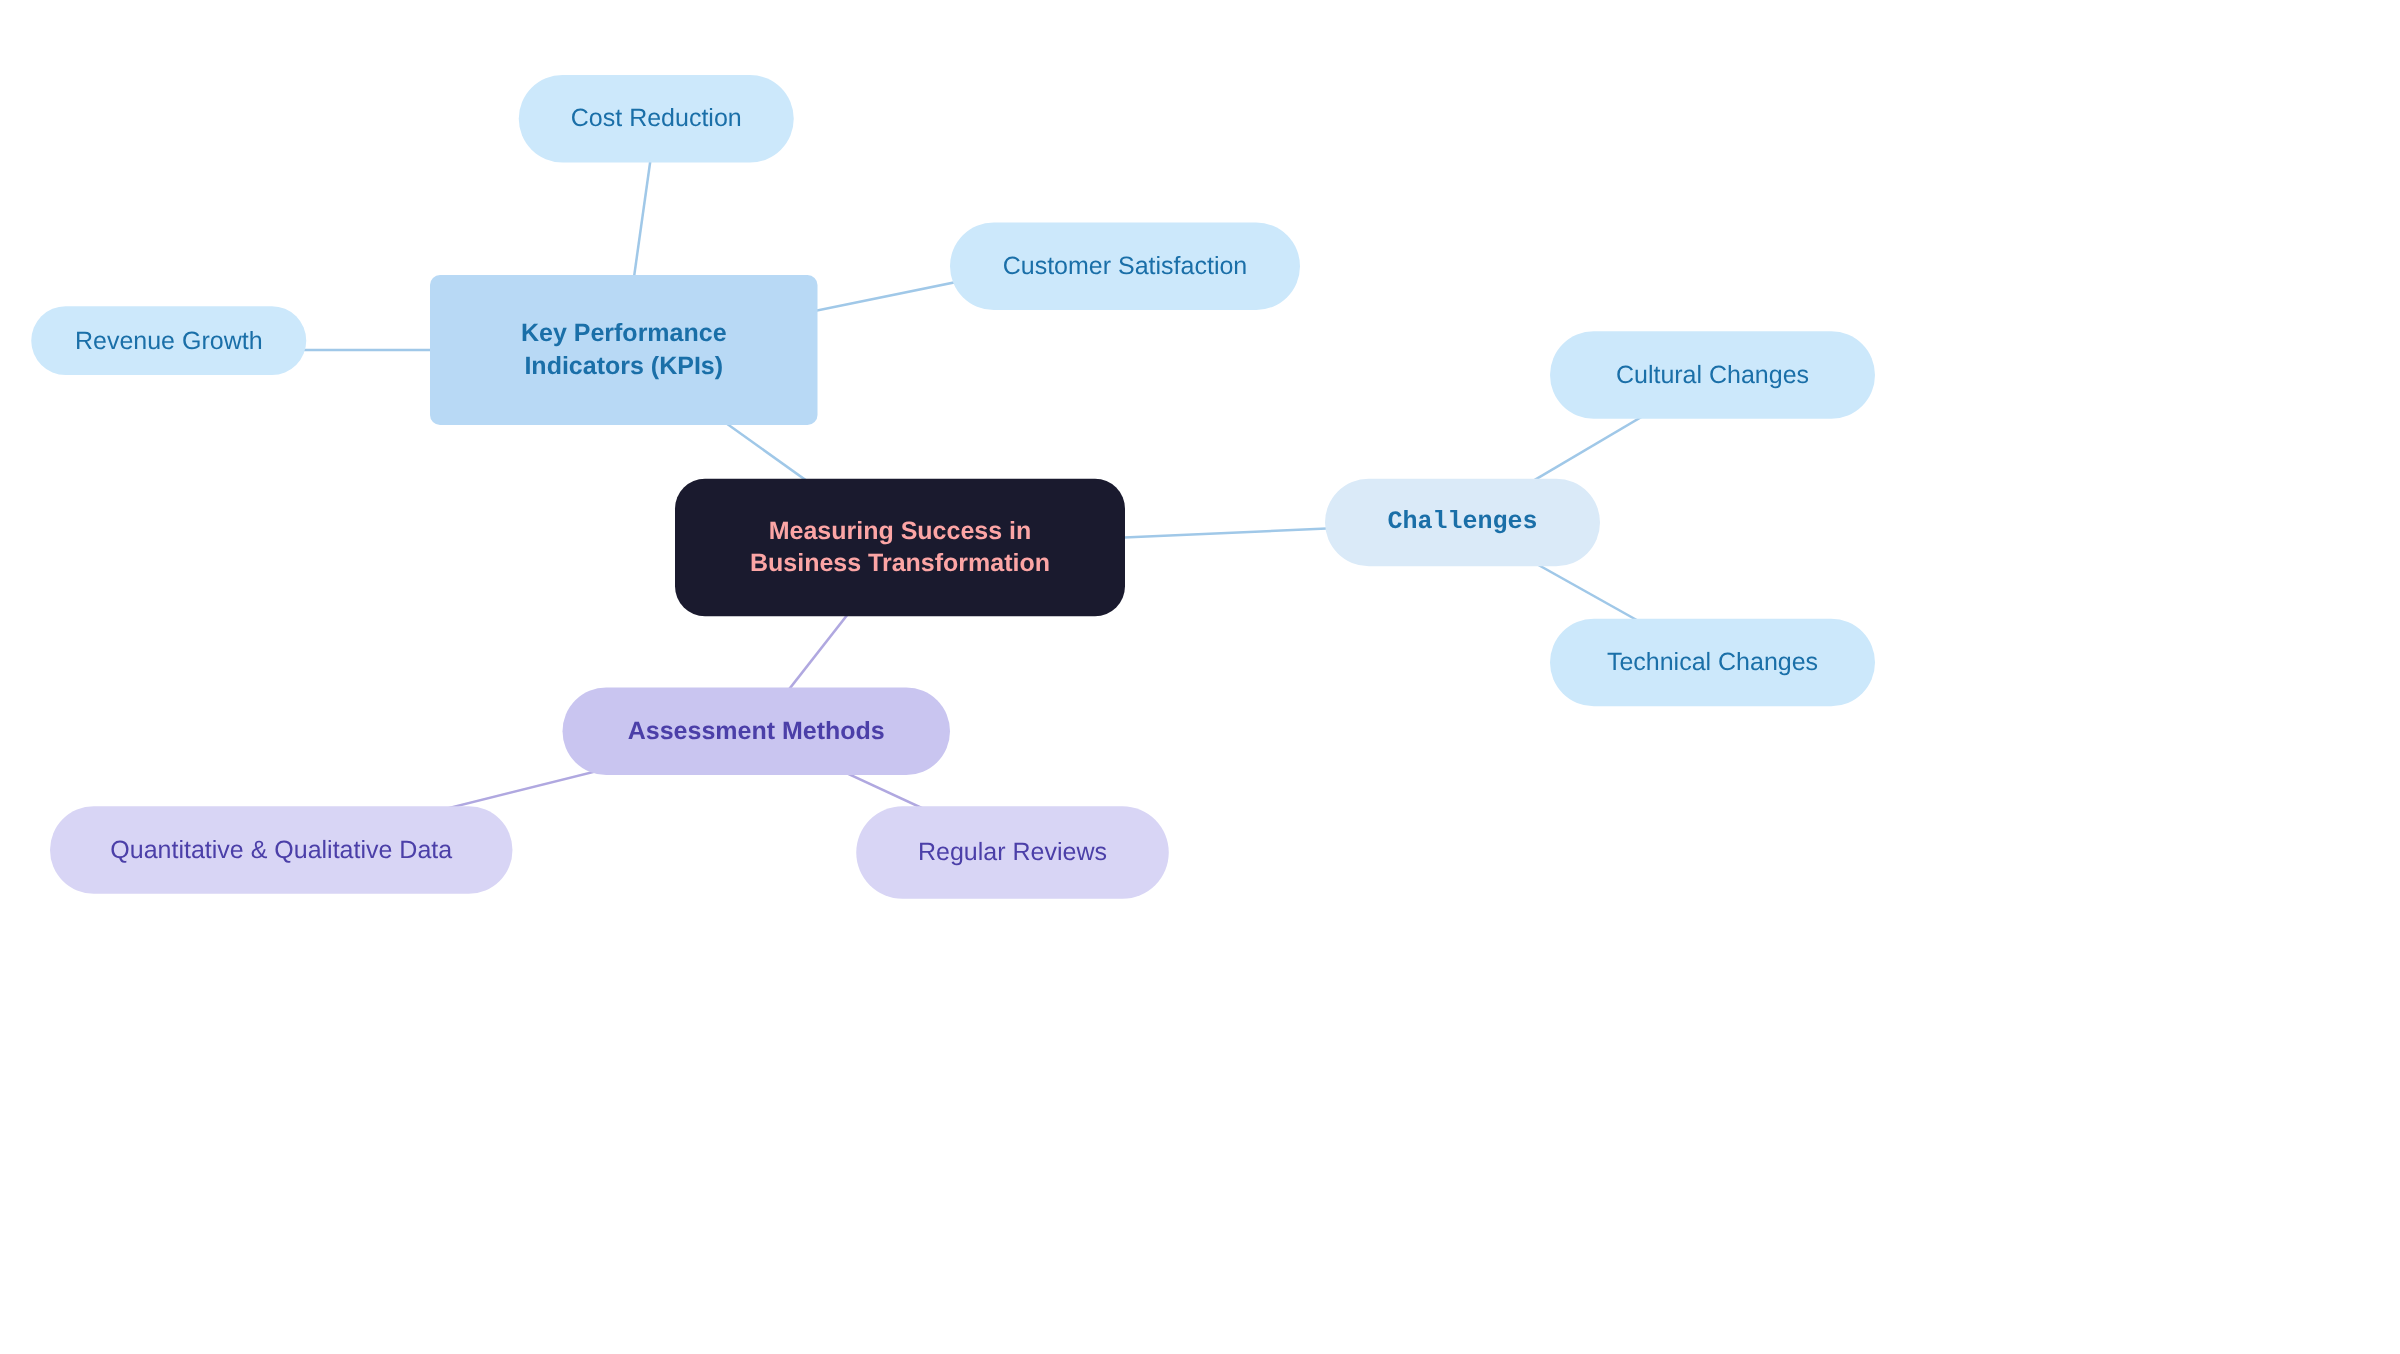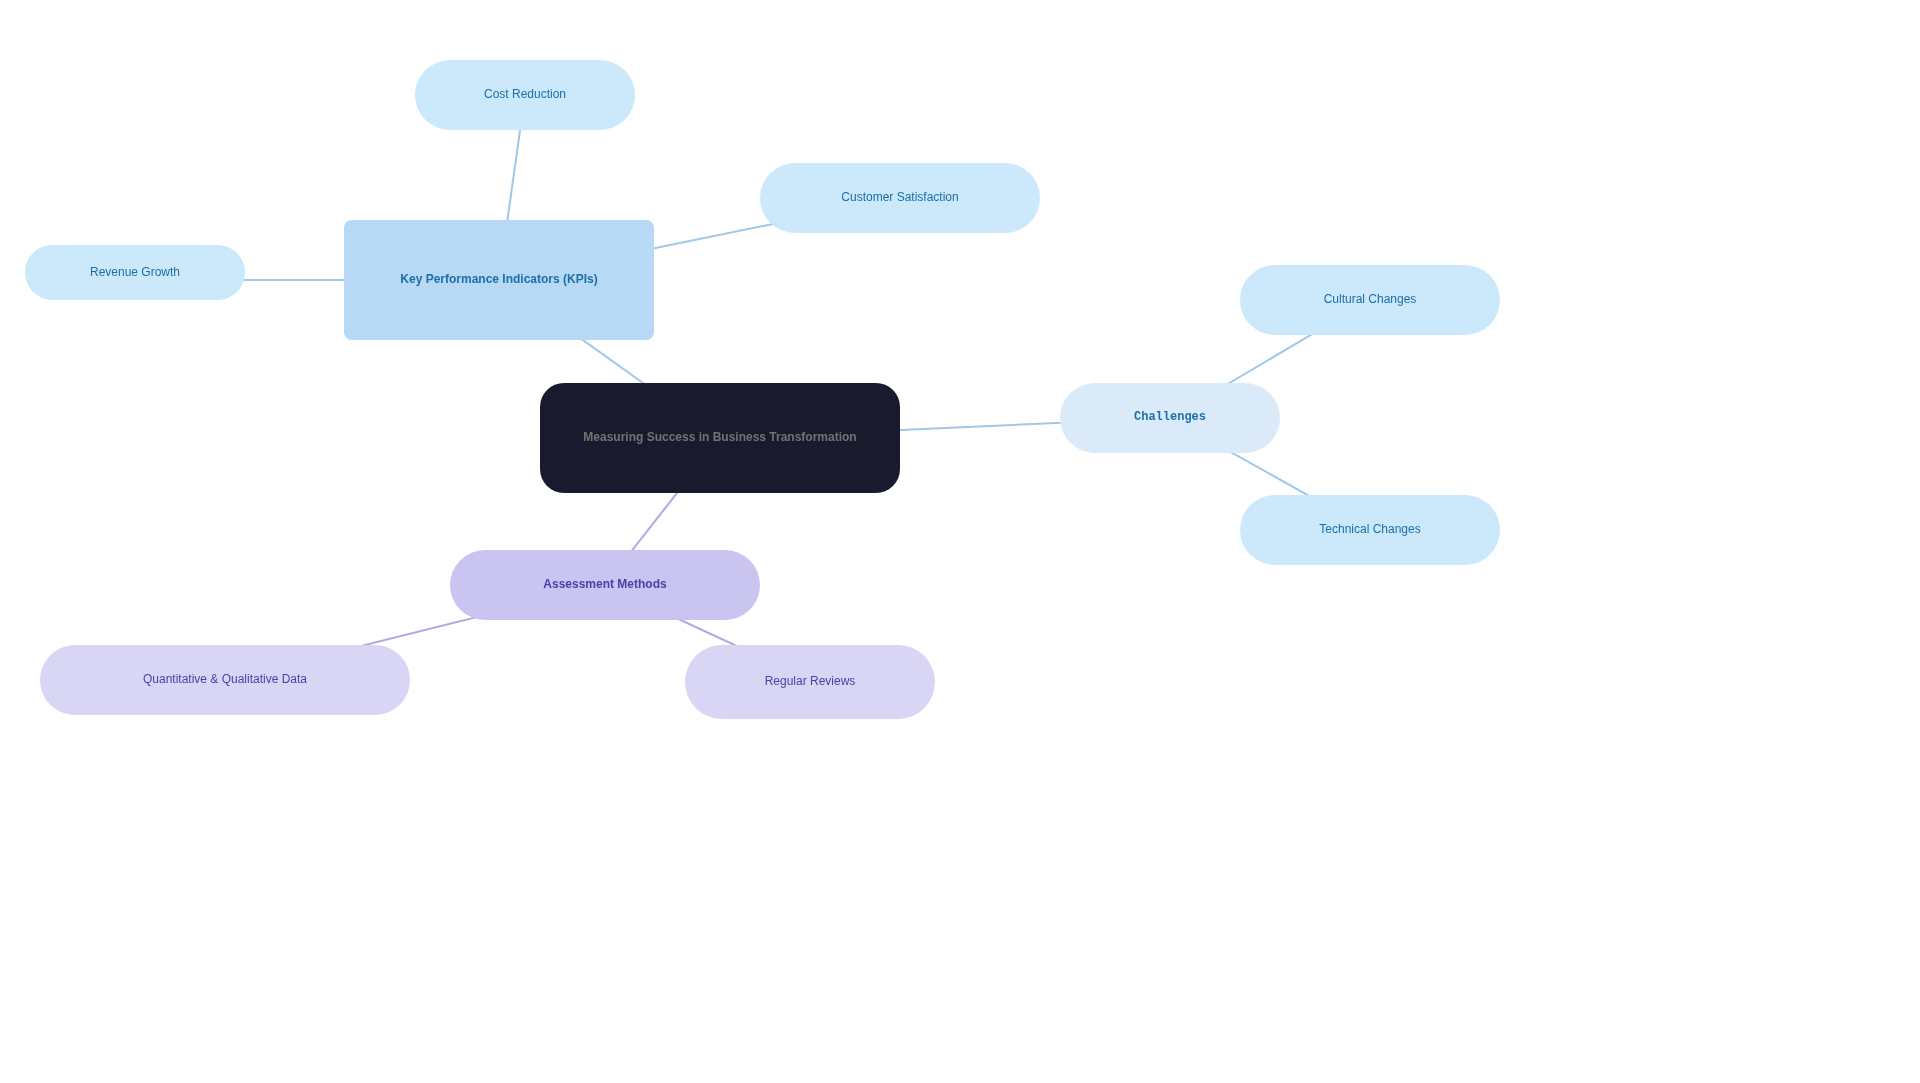--- a/index.html
+++ b/index.html
@@ -25,28 +25,28 @@
       border-radius: 50px;
       display: flex;
       align-items: center;
       justify-content: center;
       text-align: center;
       padding: 18px 28px;
       cursor: default;
     }
 
     .node-label {
-      font-size: 12px;
+      font-size: 20px;
       line-height: 1.3;
     }
 
     
     .node-center {
       background: #1a1a2e;
-      color: #737373;
+      color: #fca5a5;
       font-size: 20px;
       font-weight: 600;
       width: 360px;
       height: 110px;
       border-radius: 24px;
     }
 
     
     .node-kpi {
       background: #b8d9f5;
@@ -127,21 +127,21 @@
 </div>
 
 <div class="node node-blue-light" id="node-cost" style="left:415px; top:60px; width:220px; height:70px;">
   <span class="node-label">Cost Reduction</span>
 </div>
 
 <div class="node node-blue-light" id="node-revenue" style="left:25px; top:245px; width:220px; height:55px;">
   <span class="node-label">Revenue Growth</span>
 </div>
 
-<div class="node node-blue-light" id="node-customer" style="left:760px; top:163px; width:280px; height:70px;">
+<div class="node node-blue-light" id="node-customer" style="left:760px; top:178px; width:280px; height:70px;">
   <span class="node-label">Customer Satisfaction</span>
 </div>
 
 <div class="node node-challenges" id="node-challenges" style="left:1060px; top:383px; width:220px; height:70px;">
   <span class="node-label">Challenges</span>
 </div>
 
 <div class="node node-blue-light" id="node-cultural" style="left:1240px; top:265px; width:260px; height:70px;">
   <span class="node-label">Cultural Changes</span>
 </div>

